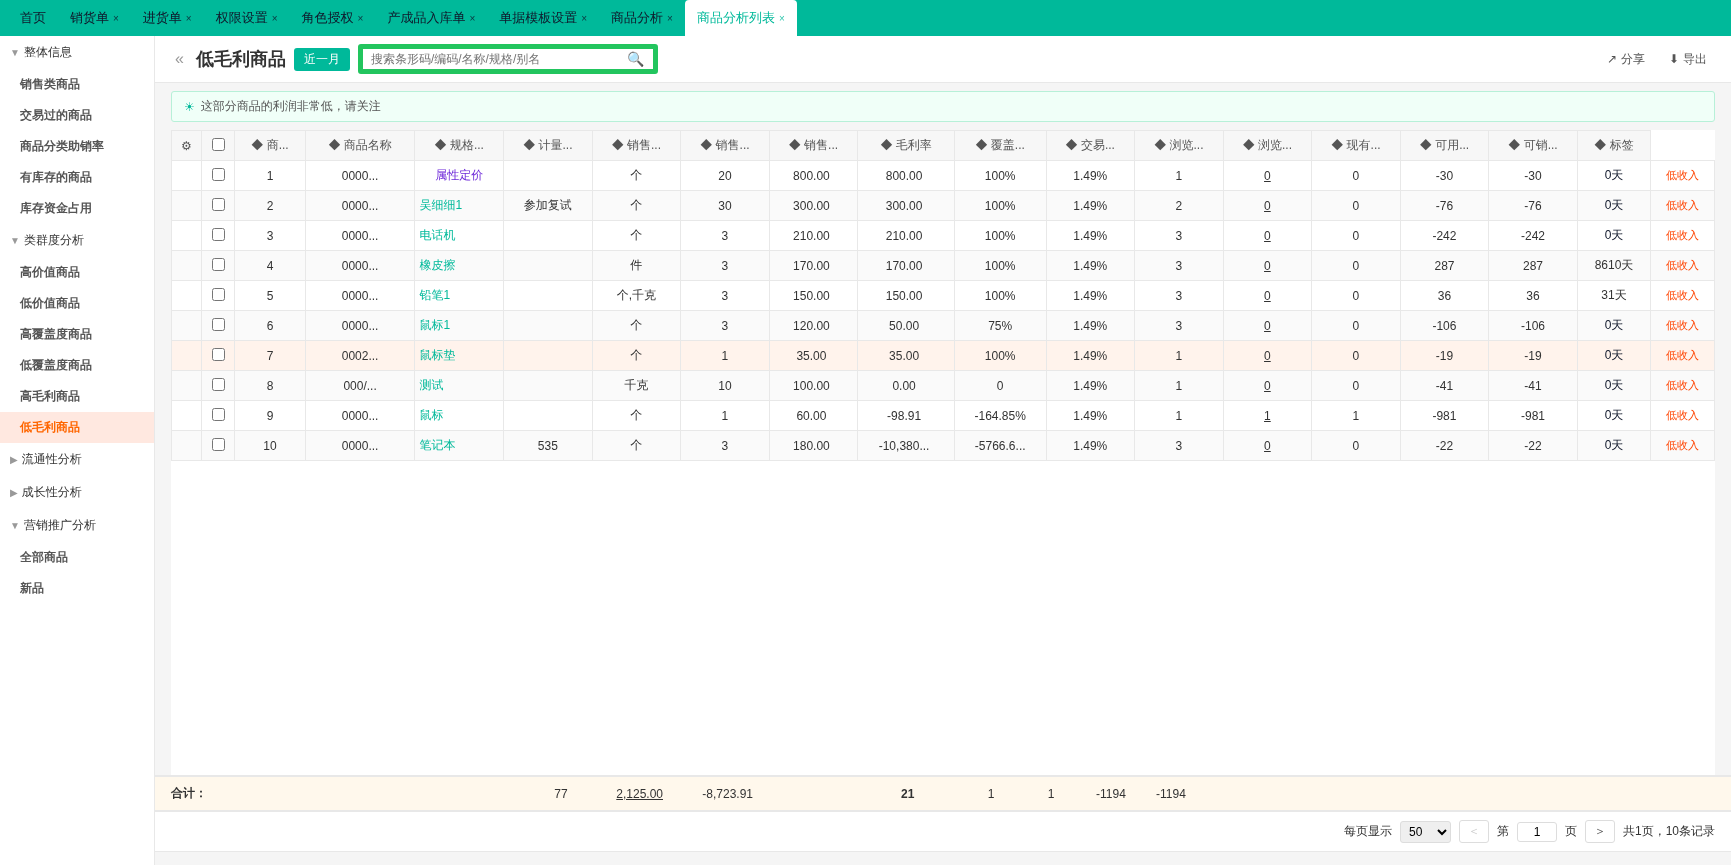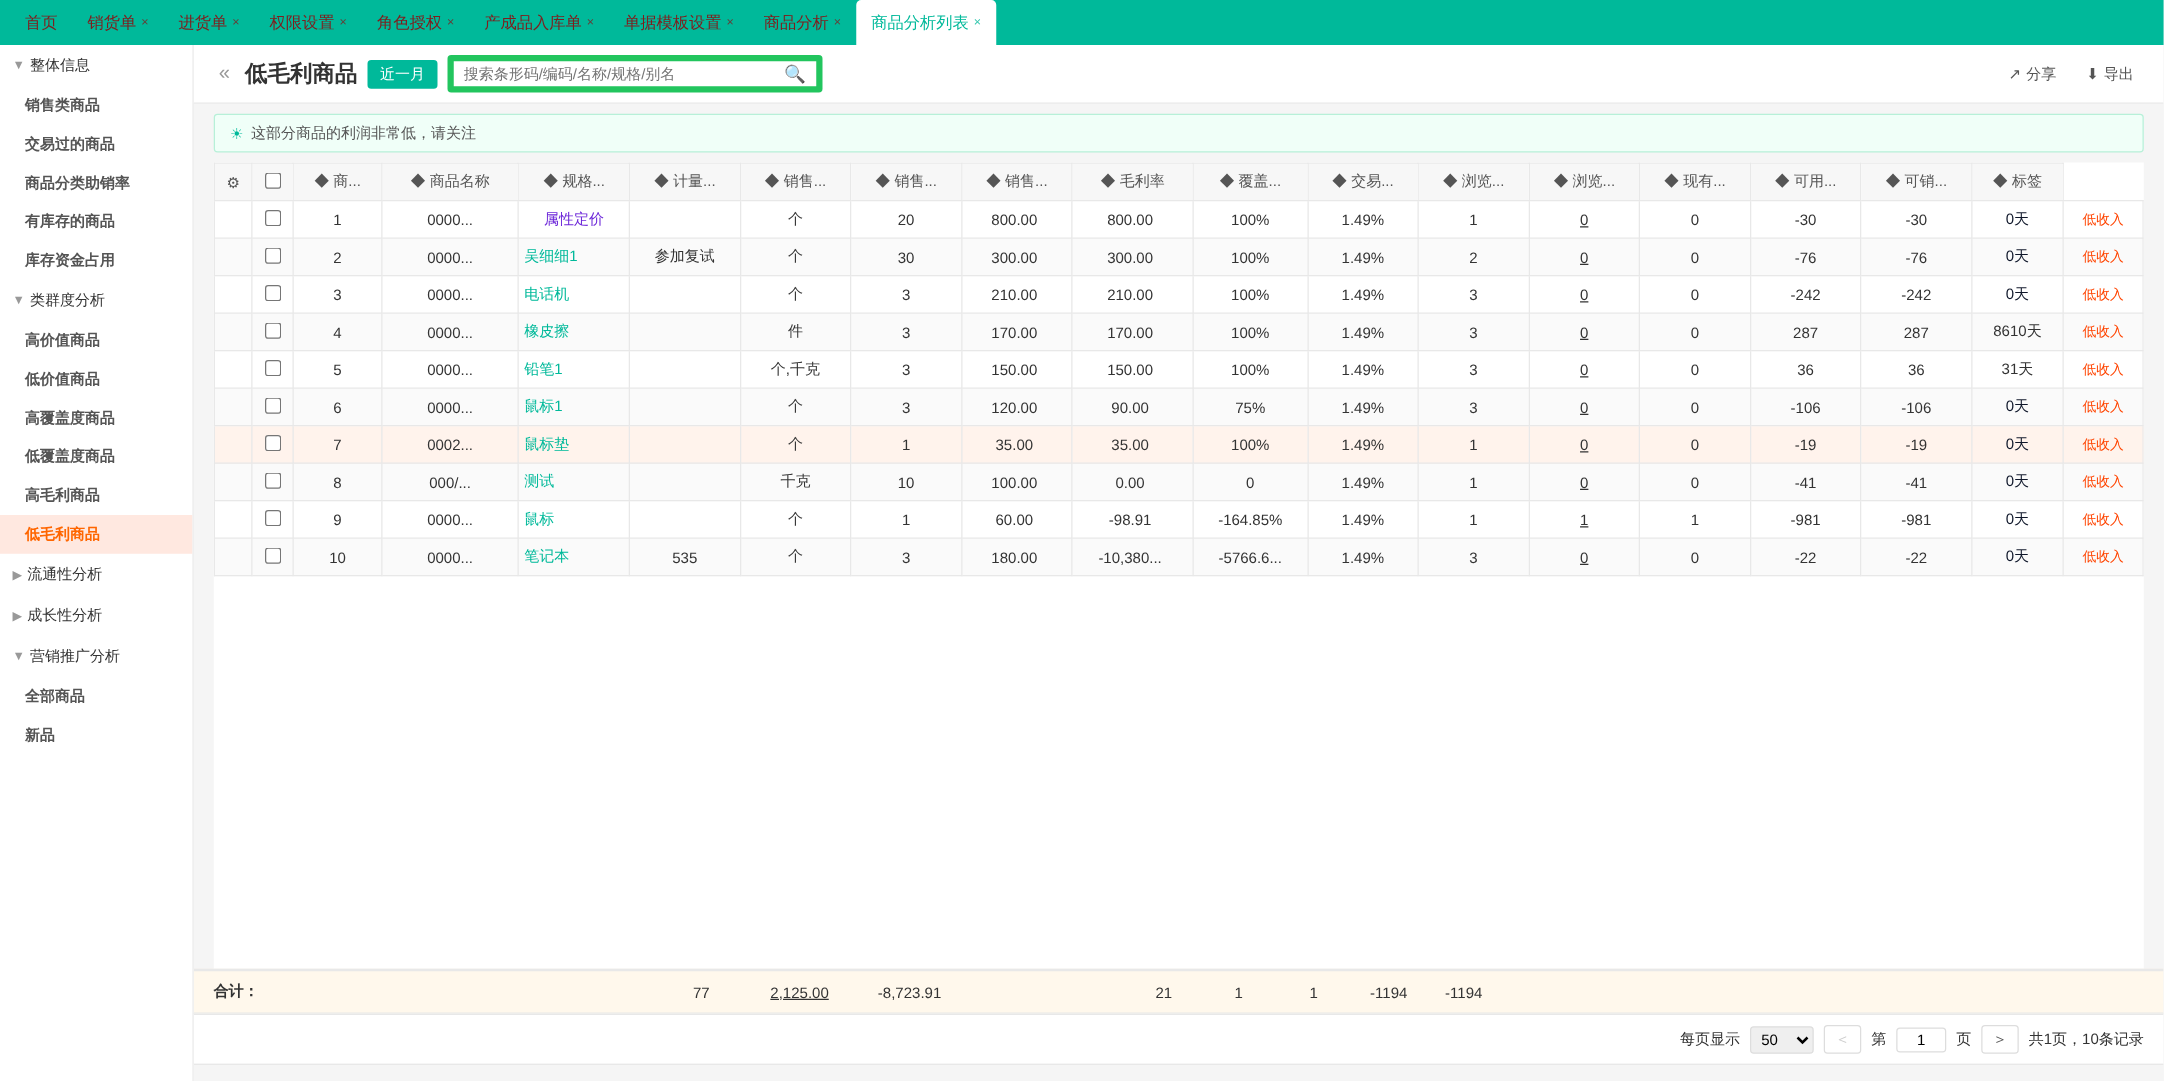--- a/index.html
+++ b/index.html
@@ -7,21 +7,21 @@
 
     
     .top-nav {
       background: #00b99a;
       display: flex;
       align-items: center;
       height: 36px;
       padding: 0 8px;
     }
     .top-nav .nav-item {
-      color: #7f1d1d;
+      color: #0f172a;
       padding: 0 12px;
       height: 36px;
       display: flex;
       align-items: center;
       cursor: pointer;
       font-size: 13px;
       white-space: nowrap;
     }
     .top-nav .nav-item.active {
       background: #fff;
@@ -542,21 +542,21 @@
             <tr>
       <td></td>
       <td><input type="checkbox" style=""></td>
       <td>6</td>
       <td>0000...</td>
       <td style="text-align:left; color:#00b99a; cursor:pointer;">鼠标1</td>
       <td></td>
       <td>个</td>
       <td>3</td>
       <td class="col-number">120.00</td>
-      <td class="col-number">90.00</td>
+      <td class="col-number">50.00</td>
       <td>75%</td>
       <td>1.49%</td>
       <td>3</td>
       <td class="link-underline">0</td>
       <td>0</td>
       <td>-106</td>
       <td>-106</td>
       <td class="text-red">0天</td>
       <td class="tag-low-income">低收入</td>
     </tr>
@@ -651,21 +651,21 @@
     <div class="footer-total">
       <span style="width:60px; font-weight:bold;">合计：</span>
       <span style="width:200px;"></span>
       <span style="width:50px;"></span>
       <span style="width:50px;"></span>
       <span style="width:60px; text-align:center;">77</span>
       <span style="width:80px; text-align:right; padding-right:8px;text-decoration:underline;">2,125.00</span>
       <span style="width:90px; text-align:right; padding-right:8px;">-8,723.91</span>
       <span style="width:70px;"></span>
       <span style="width:70px;"></span>
-      <span style="width:60px; text-align:center;">21</span>
+      <span style="width:60px; text-align:left;font-weight:bold;">21</span>
       <span style="width:60px; text-align:center;">1</span>
       <span style="width:60px; text-align:center;">1</span>
       <span style="width:60px; text-align:center;">-1194</span>
       <span style="width:60px; text-align:center;">-1194</span>
     </div>
 
     <div class="pagination-bar">
       <span>每页显示</span>
       <select>
         <option value="50">50</option>

